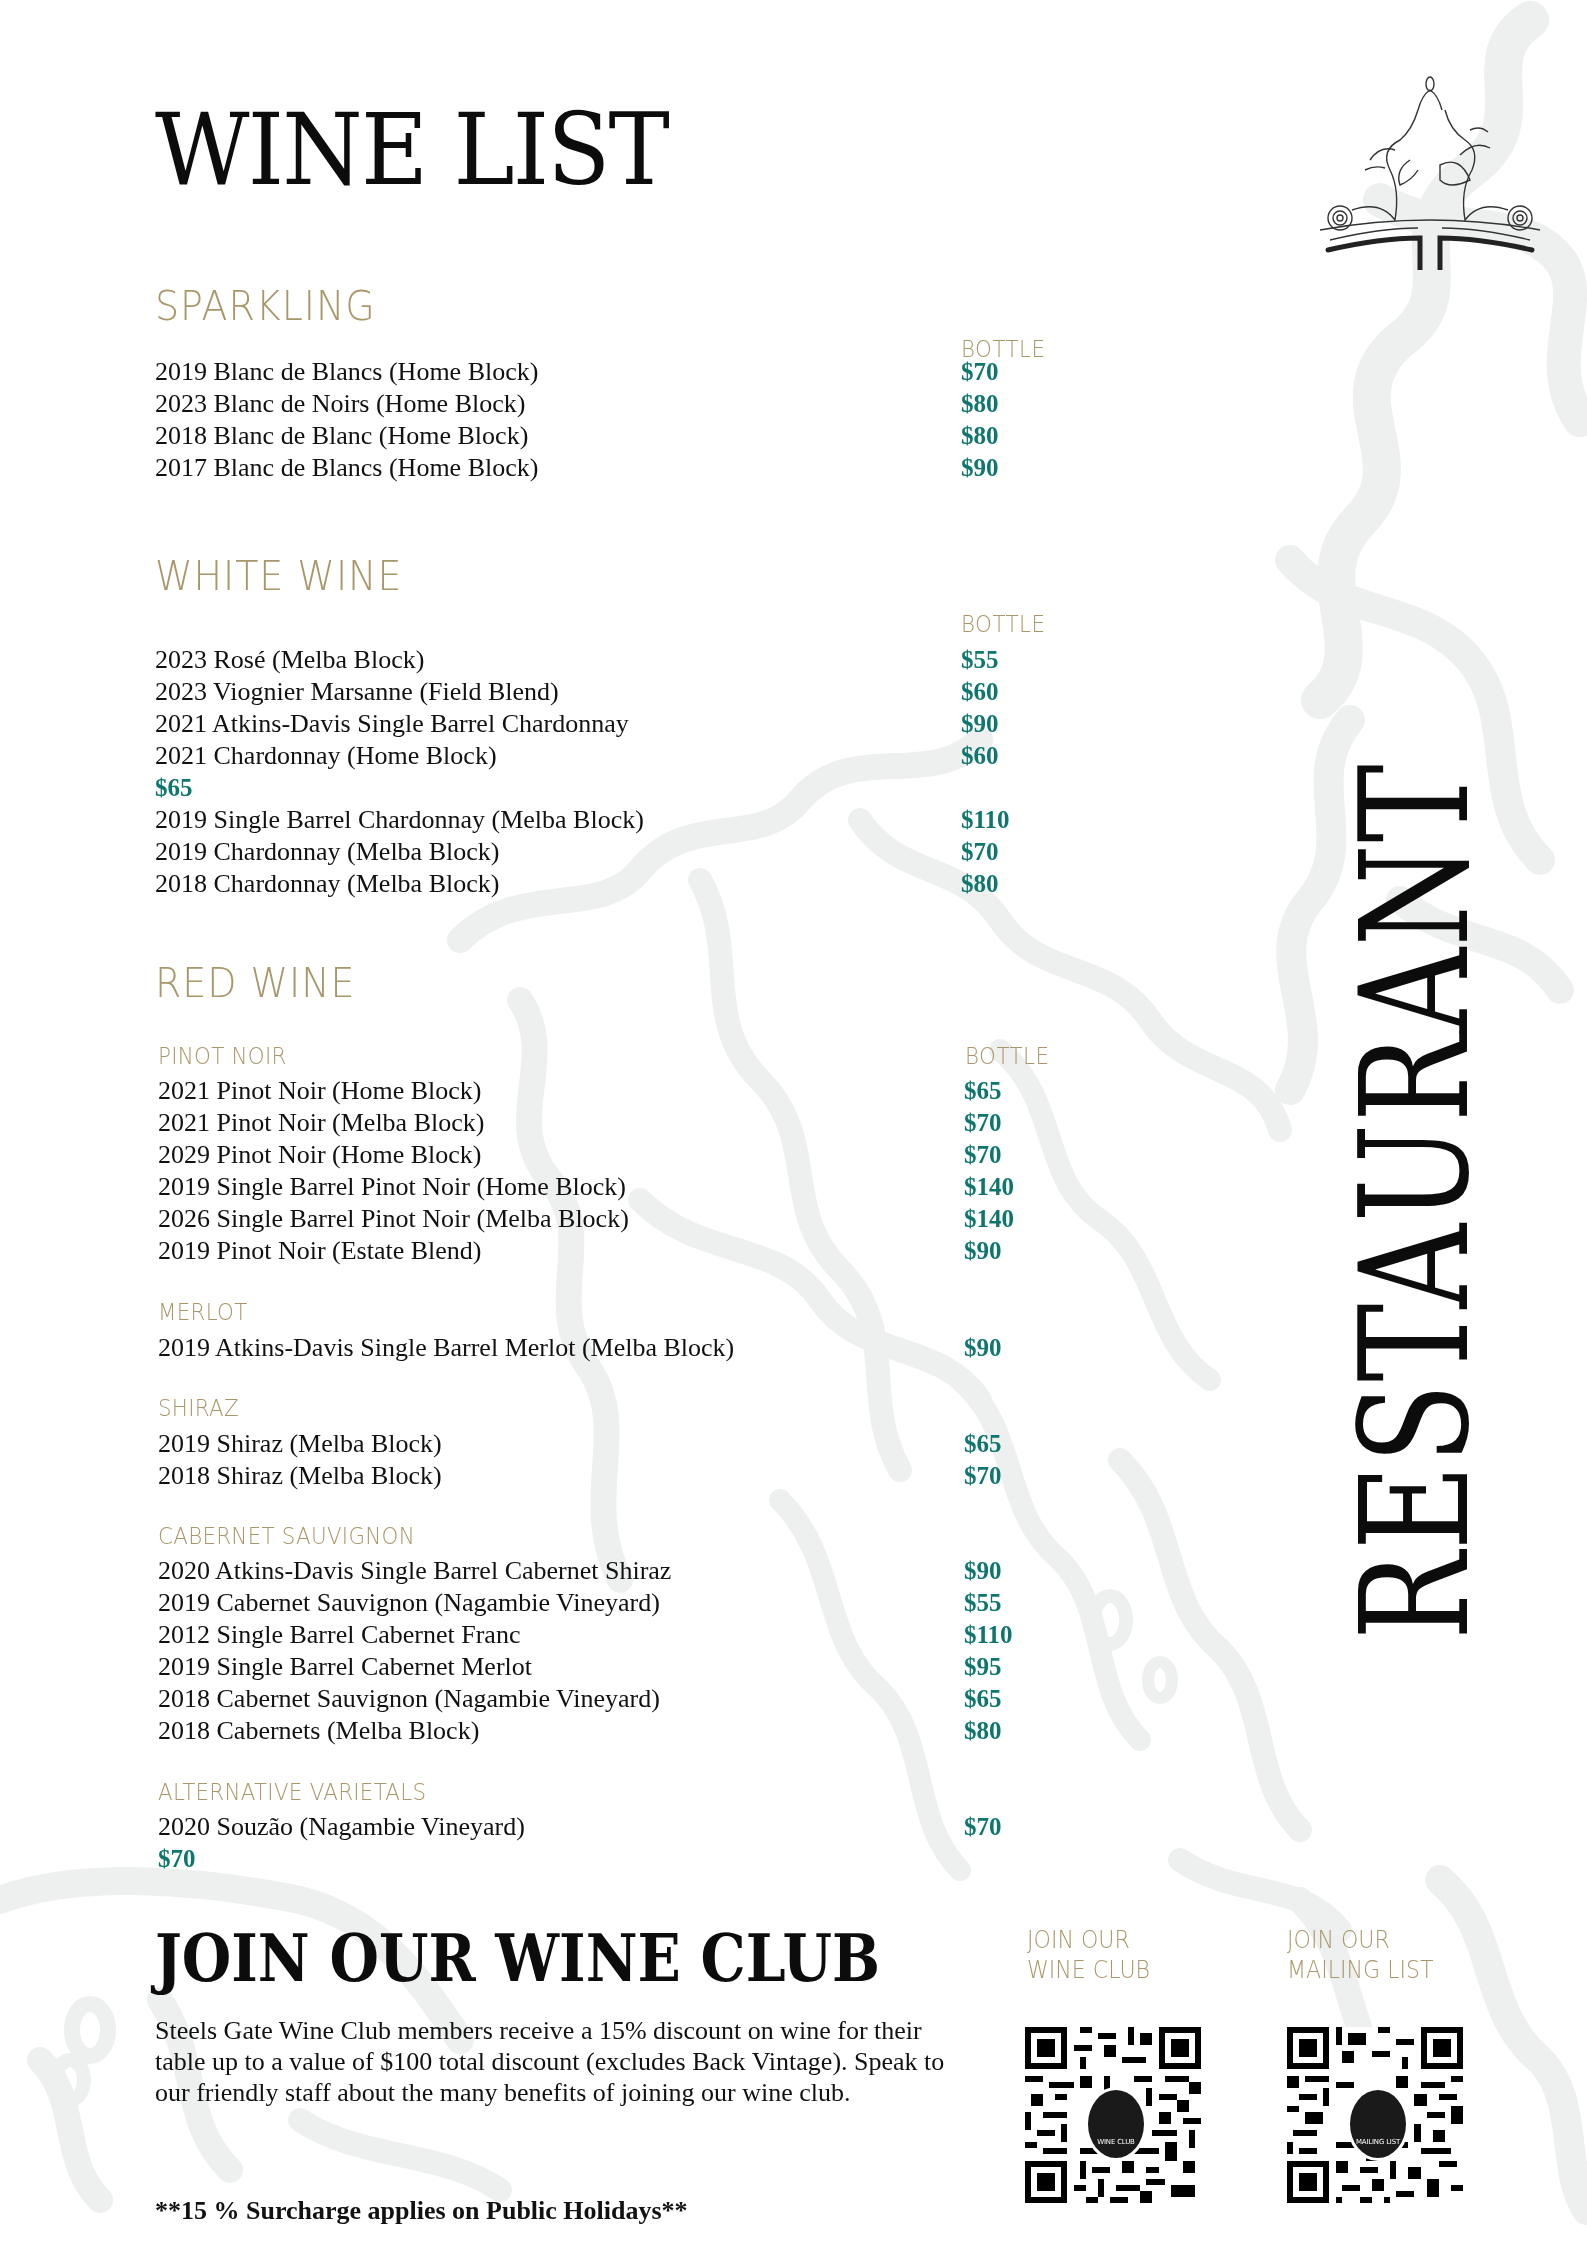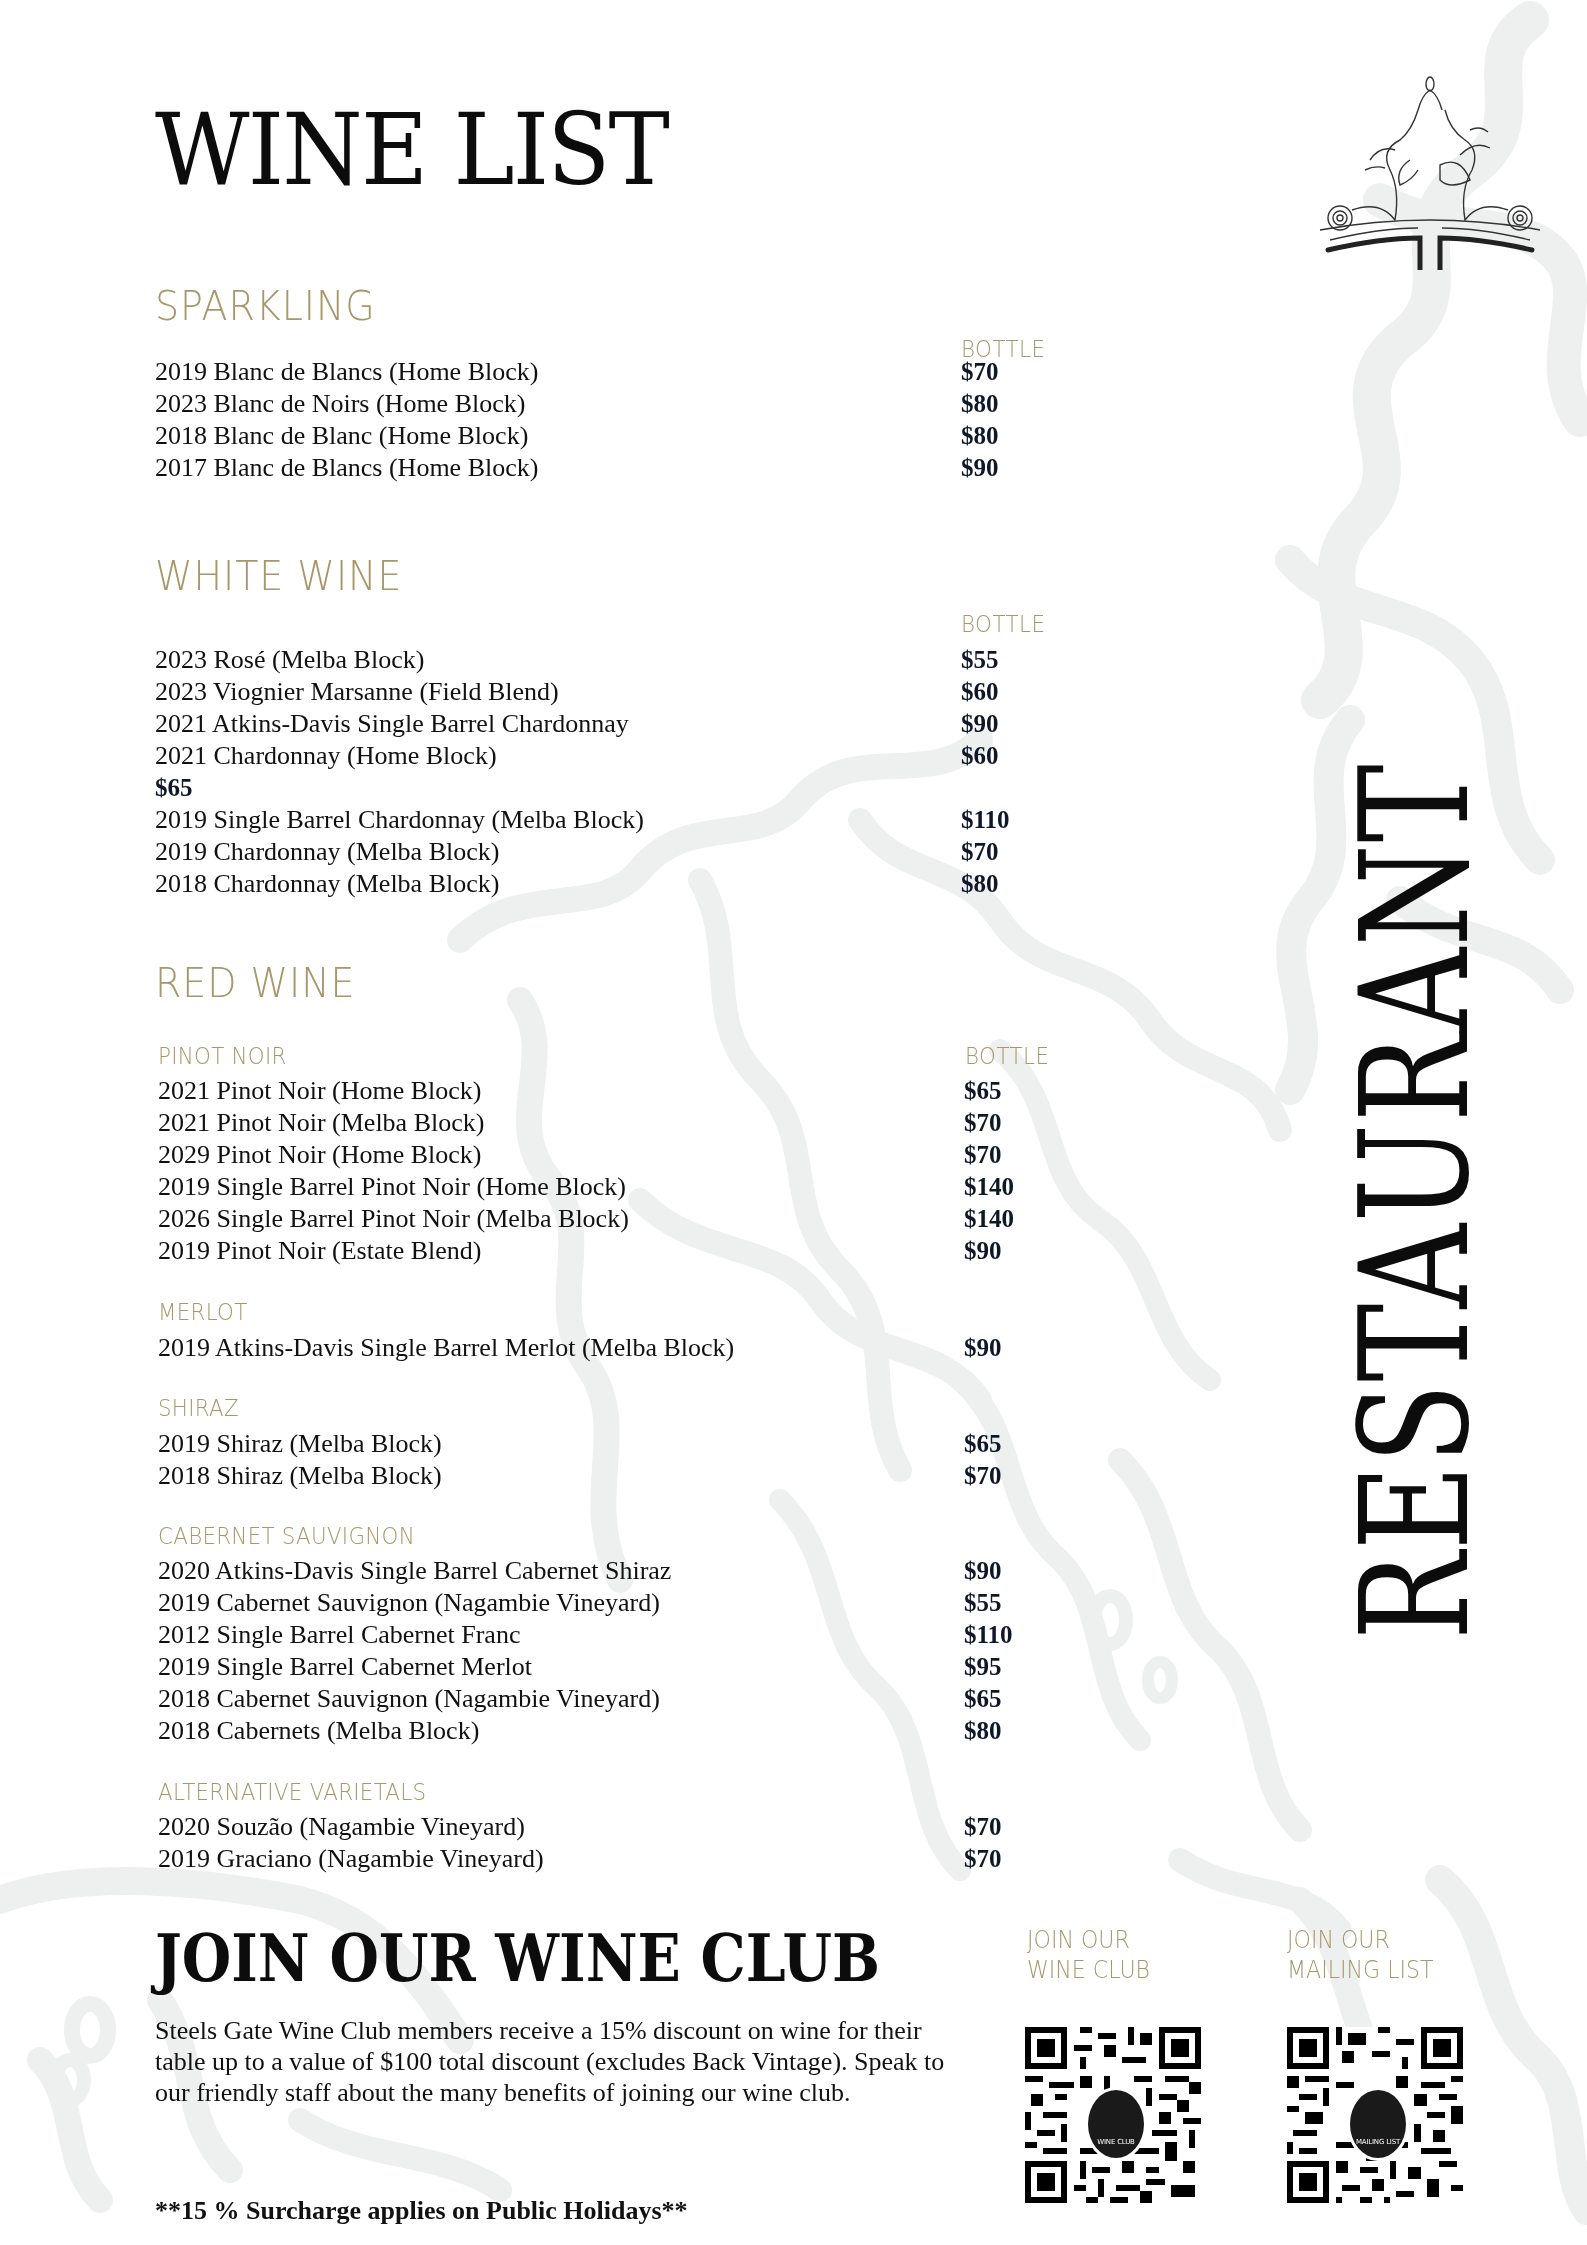--- a/index.html
+++ b/index.html
@@ -36,21 +36,21 @@
   .col-label {
     position: absolute;
     font-family: "DejaVu Sans", sans-serif; font-weight: 200;
     font-size: 23px; color: #a8976a; line-height: 1; letter-spacing: 0.5px;
     transform: scaleX(0.93); transform-origin: left top;
   }
 
   .list { position: absolute; left: 155px; width: 900px; }
   .row { display: flex; height: 32px; align-items: center; }
   .row .name { width: 806px; font-size: 26px; line-height: 32px; color: #111; white-space: nowrap; }
-  .row .price { font-size: 25px; font-weight: bold; line-height: 32px; color: #0f172a; }
+  .row .price { font-size: 25px; font-weight: bold; line-height: 32px; color: #0f766e; }
 
   .restaurant {
     position: absolute; left: 1330px; top: 1640px;
     width: 1020px; height: 170px;
     transform: rotate(-90deg); transform-origin: left top;
     font-family: "DejaVu Serif", serif; font-size: 150px; line-height: 170px;
     letter-spacing: 2px; color: #0c0c0c; white-space: nowrap;
   }
   .restaurant span { display: inline-block; transform: scaleX(0.78); transform-origin: left center; }
 
@@ -284,21 +284,20 @@
       </div>
   </div>
 
   <div class="sub-heading" style="top:1781px">ALTERNATIVE VARIETALS</div>
   <div class="list" style="top:1811px; left:158px">
     <div class="row">
         <span class="name">2020 Souzão (Nagambie Vineyard)</span>
         <span class="price">$70</span>
       </div>
     <div class="row">
-        <span class="name">2019 Graciano (Nagambie Vineyard)</span>
         <span class="price">$70</span>
       </div>
   </div>
 
   <div class="restaurant"><span>RESTAURANT</span></div>
 
   <h2 class="club-title">JOIN OUR WINE CLUB</h2>
   <p class="club-body">Steels Gate Wine Club members receive a 15% discount on wine for their table up to a value of $100 total discount (excludes Back Vintage). Speak to our friendly staff about the many benefits of joining our wine club.</p>
   <p class="surcharge">**15 % Surcharge applies on Public Holidays**</p>
 

